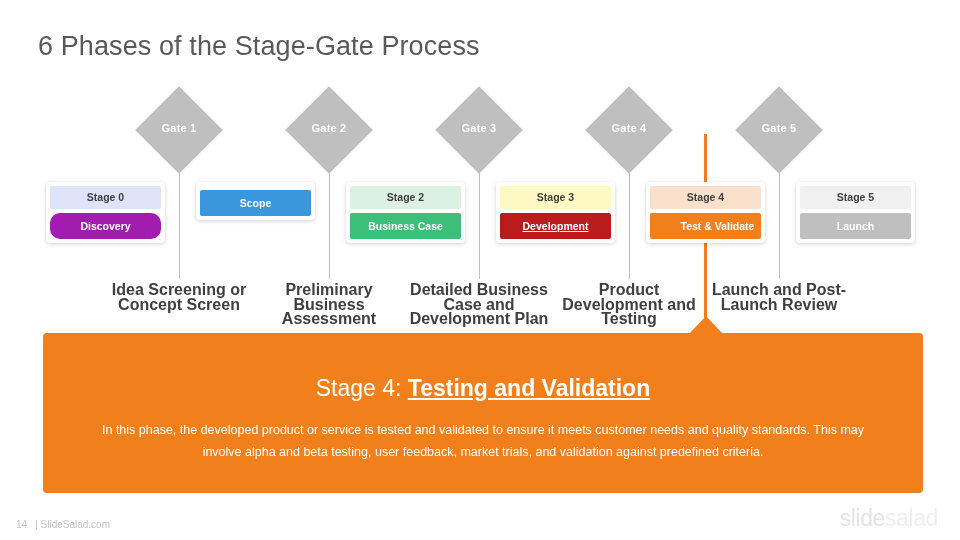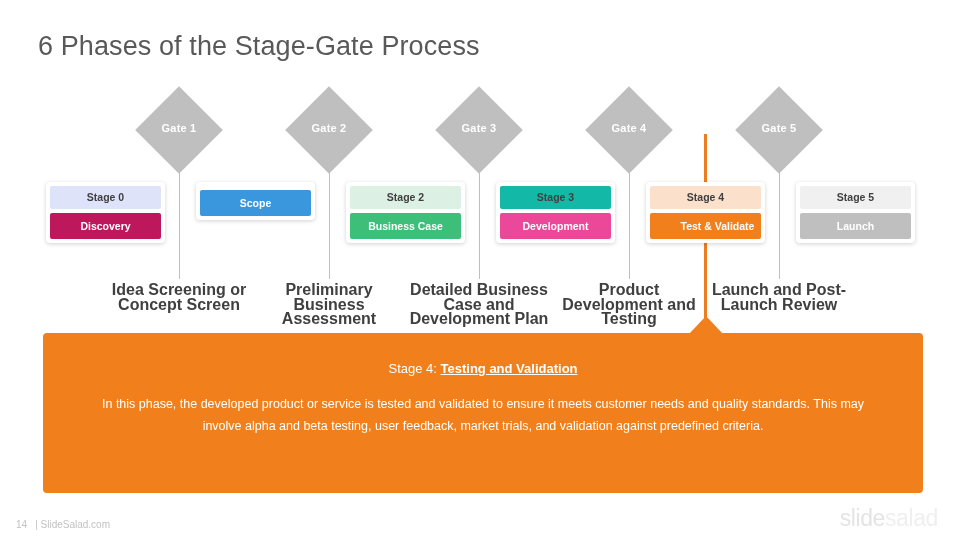--- a/index.html
+++ b/index.html
@@ -111,23 +111,23 @@
   }
   #detail-arrow {
     position:absolute;
     left:689px; top:316px;
     width:0; height:0;
     border-left:17px solid transparent;
     border-right:17px solid transparent;
     border-bottom:18px solid #F1801C;
   }
   #detail-title {
-    margin-top:28px;
-    text-align:center;
-    font-size:13px;
+    margin-top:42px;
+    text-align:center;
+    font-size:23px;
     color:#ffffff;
     font-weight:400;
   }
   #detail-title .strong {
     font-weight:bold;
     text-decoration:underline;
   }
   #detail-body {
     margin:17px auto 0 auto;
     width:800px;
@@ -172,32 +172,32 @@
     <div class="gate" style="left: 298px;"></div>
     <div class="gate-label" style="left: 283px;">Gate 2</div>
     <div class="gate" style="left: 448px;"></div>
     <div class="gate-label" style="left: 433px;">Gate 3</div>
     <div class="gate" style="left: 598px;"></div>
     <div class="gate-label" style="left: 583px;">Gate 4</div>
     <div class="gate" style="left: 748px;"></div>
     <div class="gate-label" style="left: 733px;">Gate 5</div>
     <div class="stage-card" style="left: 46px;">
       <div class="stage-head" style="background: rgb(223, 227, 250);">Stage 0</div>
-      <div class="stage-body" style="background: #be185d; color: rgb(255, 255, 255);">Discovery</div>
+      <div class="stage-body" style="background: #a21caf; color: rgb(255, 255, 255); border-radius: 10px;">Discovery</div>
     </div>
     <div class="stage-card" style="left: 196px;">
       <div class="stage-body" style="background: rgb(58, 151, 222); color: rgb(255, 255, 255);">Scope</div>
     </div>
     <div class="stage-card" style="left: 346px;">
       <div class="stage-head" style="background: rgb(220, 240, 228);">Stage 2</div>
       <div class="stage-body" style="background: rgb(61, 190, 121); color: rgb(255, 255, 255);">Business  Case</div>
     </div>
     <div class="stage-card" style="left: 496px;">
-      <div class="stage-head" style="background: #14b8a6;">Stage 3</div>
-      <div class="stage-body" style="background: #ec4899; color: rgb(255, 255, 255);">Development</div>
+      <div class="stage-head" style="background: #fef9c3;">Stage 3</div>
+      <div class="stage-body" style="background: #b91c1c; color: rgb(255, 255, 255); text-decoration: underline;">Development</div>
     </div>
     <div class="stage-card" style="left: 646px;">
       <div class="stage-head" style="background: rgb(251, 224, 204);">Stage 4</div>
       <div class="stage-body" style="background: rgb(241, 128, 28); color: rgb(255, 255, 255); padding-left: 24px;">Test &amp; Validate</div>
     </div>
     <div class="stage-card" style="left: 796px;">
       <div class="stage-head" style="background: rgb(240, 240, 240);">Stage 5</div>
       <div class="stage-body" style="background: rgb(191, 191, 191); color: rgb(255, 255, 255);">Launch</div>
     </div>
     <div class="caption" style="left: 99px;">Idea Screening or Concept Screen</div>

